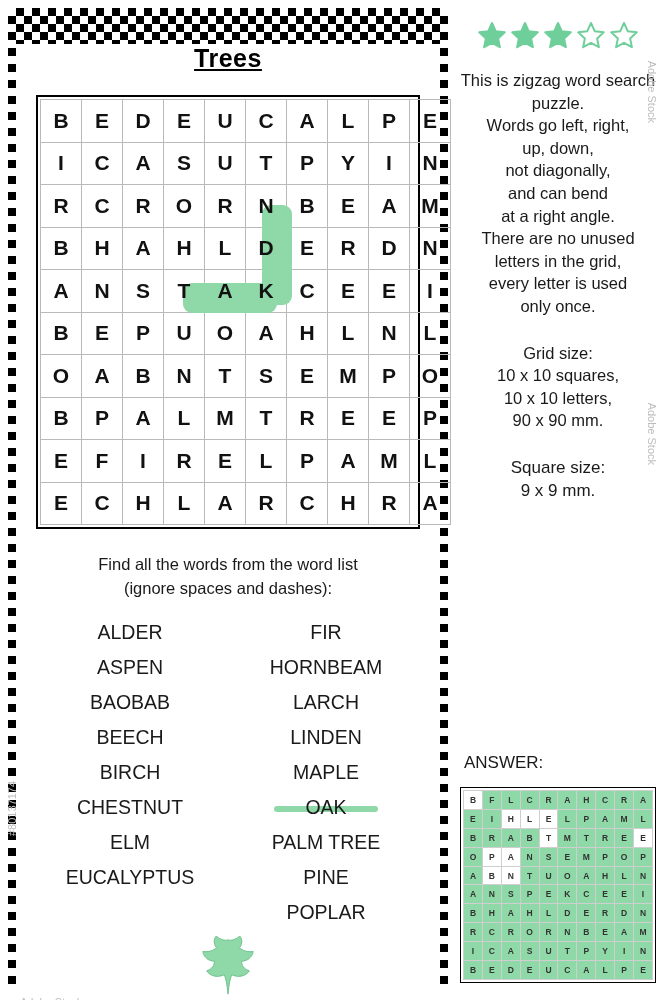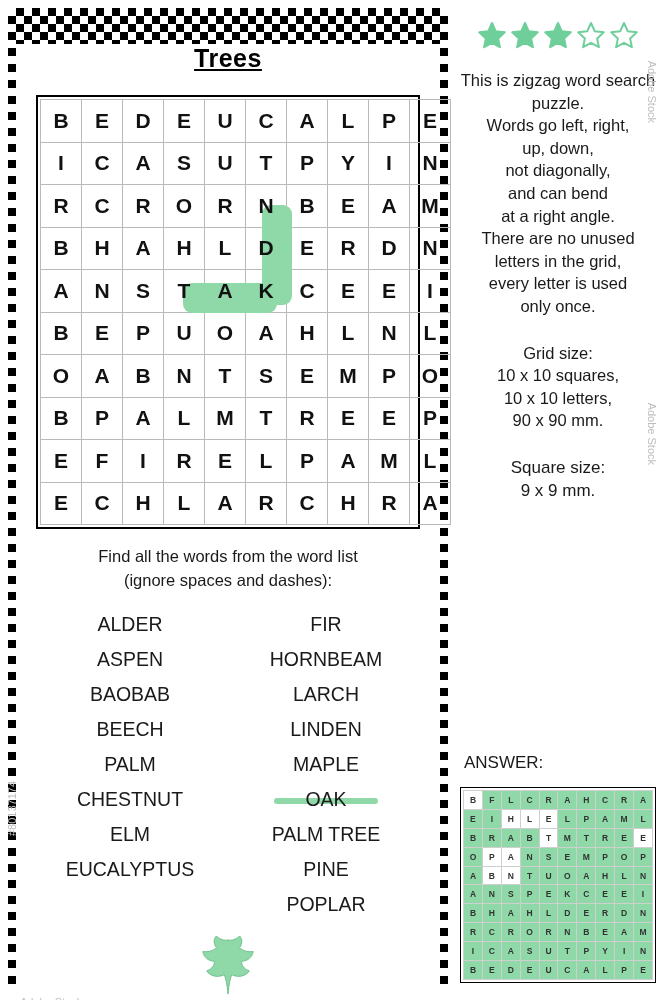--- a/index.html
+++ b/index.html
@@ -84,21 +84,21 @@
   table.wordgrid td span {
     position: relative;
     z-index: 2;
   }
 
   
   #find-text {
     text-align: center;
     font-size: 16.5px;
     color: #1a1a1a;
-    margin-top: 16px;
+    margin-top: 24px;
     line-height: 1.45;
   }
 
   
   #wordlist {
     margin: 14px auto 0 auto;
     width: 400px;
     display: flex;
     justify-content: center;
   }
@@ -396,21 +396,21 @@
       <div>Find all the words from the word list</div>
       <div>(ignore spaces and dashes):</div>
     </div>
 
     <div id="wordlist">
       <div class="wordcol" id="wordcol-left">
           <div class="word"><span class="wtext">ALDER</span></div>
           <div class="word"><span class="wtext">ASPEN</span></div>
           <div class="word"><span class="wtext">BAOBAB</span></div>
           <div class="word"><span class="wtext">BEECH</span></div>
-          <div class="word"><span class="wtext">PALM</span></div>
+          <div class="word"><span class="wtext">BIRCH</span></div>
           <div class="word"><span class="wtext">CHESTNUT</span></div>
           <div class="word"><span class="wtext">ELM</span></div>
           <div class="word"><span class="wtext">EUCALYPTUS</span></div>
         </div>
       <div class="wordcol" id="wordcol-right">
           <div class="word"><span class="wtext">FIR</span></div>
           <div class="word"><span class="wtext">HORNBEAM</span></div>
           <div class="word"><span class="wtext">LARCH</span></div>
           <div class="word"><span class="wtext">LINDEN</span></div>
           <div class="word"><span class="wtext">MAPLE</span></div>

